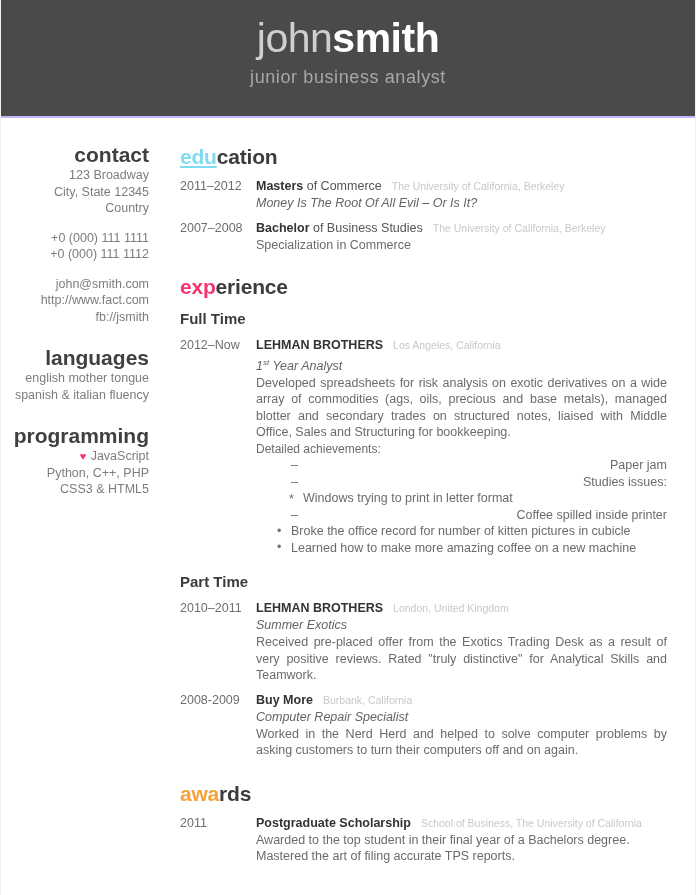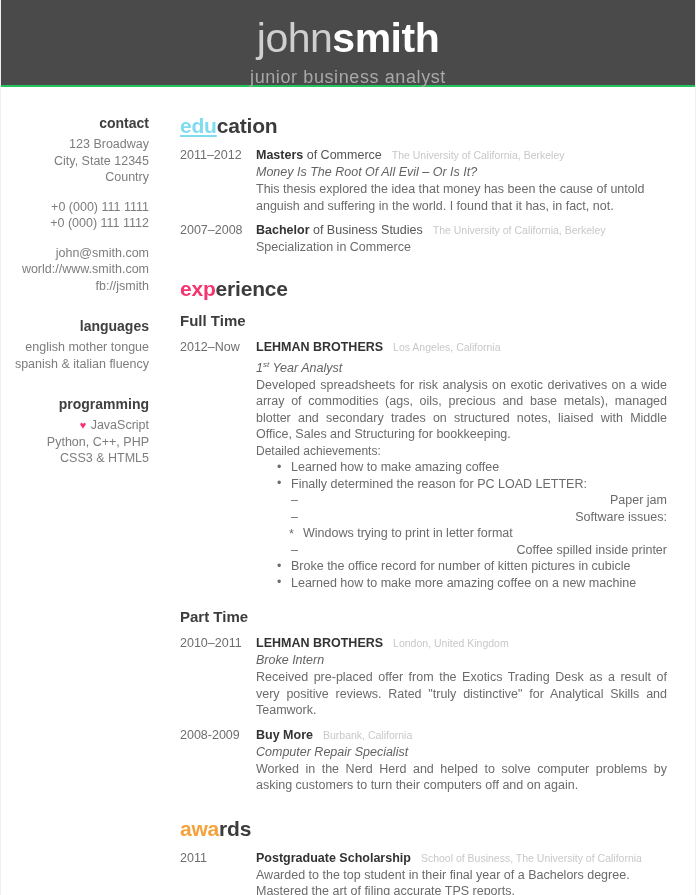--- a/index.html
+++ b/index.html
@@ -15,23 +15,23 @@
     color: #5a5a5a;
     overflow: hidden;
     position: relative;
     border-left: 1px solid #f0f0f0;
     border-right: 1px solid #f0f0f0;
     box-sizing: border-box;
   }
 
   
   .header {
-    height: 87px;
+    height: 118px;
     background: #4a4a4a;
-    border-bottom: 2px solid #22c55e;
+    border-bottom: 2px solid #c4b5fd;
     box-sizing: border-box;
     text-align: center;
     padding-top: 14px;
   }
   .name {
     font-size: 41px;
     line-height: 49px;
     letter-spacing: -0.5px;
     white-space: nowrap;
   }
@@ -64,21 +64,21 @@
     padding-right: 0;
   }
   .main {
     flex: 1 1 auto;
     padding-left: 31px;
     padding-right: 28px;
   }
 
   
   .side-head {
-    font-size: 14px;
+    font-size: 21px;
     font-weight: bold;
     color: #404040;
     line-height: 21px;
     margin-bottom: 2px;
   }
   .side-line {
     font-size: 12.5px;
     line-height: 16.5px;
     color: #7d7d7d;
   }
@@ -221,21 +221,21 @@
     <div class="side-block">
       <div class="side-head">contact</div>
       <div class="side-line">123 Broadway</div>
       <div class="side-line">City, State 12345</div>
       <div class="side-line">Country</div>
       <div class="side-gap"></div>
       <div class="side-line">+0 (000) 111 1111</div>
       <div class="side-line">+0 (000) 111 1112</div>
       <div class="side-gap"></div>
       <div class="side-line">john@smith.com</div>
-      <div class="side-line">world://www.smith.com</div>
+      <div class="side-line">http://www.fact.com</div>
       <div class="side-line">fb://jsmith</div>
     </div>
 
     <div class="side-block side-group">
       <div class="side-head">languages</div>
       <div class="side-line">english mother tongue</div>
       <div class="side-line">spanish &amp; italian fluency</div>
     </div>
 
     <div class="side-block side-group">
@@ -252,21 +252,20 @@
     <div class="sec-head sec-edu"><span class="accent">edu</span><span>cation</span></div>
 
     <div class="entry">
       <div class="year">2011–2012</div>
       <div class="body">
         <div class="topline">
           <div class="title"><b>Masters</b><span> of Commerce</span></div>
           <div class="org">The University of California, Berkeley</div>
         </div>
         <div class="role">Money Is The Root Of All Evil – Or Is It?</div>
-        <div class="desc nojust">This thesis explored the idea that money has been the cause of untold anguish and suffering in the world. I found that it has, in fact, not.</div>
       </div>
     </div>
 
     <div class="entry">
       <div class="year">2007–2008</div>
       <div class="body">
         <div class="topline">
           <div class="title"><b>Bachelor</b><span> of Business Studies</span></div>
           <div class="org">The University of California, Berkeley</div>
         </div>
@@ -282,30 +281,24 @@
       <div class="year">2012–Now</div>
       <div class="body">
         <div class="topline">
           <div class="title"><b>LEHMAN BROTHERS</b></div>
           <div class="org">Los Angeles, California</div>
         </div>
         <div class="role"><span>1</span><sup>st</sup><span> Year Analyst</span></div>
         <div class="desc">Developed spreadsheets for risk analysis on exotic derivatives on a wide array of commodities (ags, oils, precious and base metals), managed blotter and secondary trades on structured notes, liaised with Middle Office, Sales and Structuring for bookkeeping.</div>
         <div class="plain">Detailed achievements:</div>
 
-        <ul class="lvl1">
-          <li>Learned how to make amazing coffee</li>
-          <li>
-            <span>Finally determined the reason for PC LOAD LETTER:</span>
-          </li>
-        </ul>
         <ul class="lvl2">
           <li>Paper jam</li>
           <li>
-            <span>Software issues:</span>
+            <span>Studies issues:</span>
           </li>
         </ul>
         <ul class="lvl3">
           <li>Windows trying to print in letter format</li>
         </ul>
         <ul class="lvl2">
           <li>Coffee spilled inside printer</li>
         </ul>
         <ul class="lvl1">
           <li>Broke the office record for number of kitten pictures in cubicle</li>
@@ -316,21 +309,21 @@
 
     <div class="sub-head parttime">Part Time</div>
 
     <div class="entry">
       <div class="year">2010–2011</div>
       <div class="body">
         <div class="topline">
           <div class="title"><b>LEHMAN BROTHERS</b></div>
           <div class="org">London, United Kingdom</div>
         </div>
-        <div class="role">Broke Intern</div>
+        <div class="role">Summer Exotics</div>
         <div class="desc">Received pre-placed offer from the Exotics Trading Desk as a result of very positive reviews. Rated "truly distinctive" for Analytical Skills and Teamwork.</div>
       </div>
     </div>
 
     <div class="entry">
       <div class="year">2008-2009</div>
       <div class="body">
         <div class="topline">
           <div class="title"><b>Buy More</b></div>
           <div class="org">Burbank, California</div>

